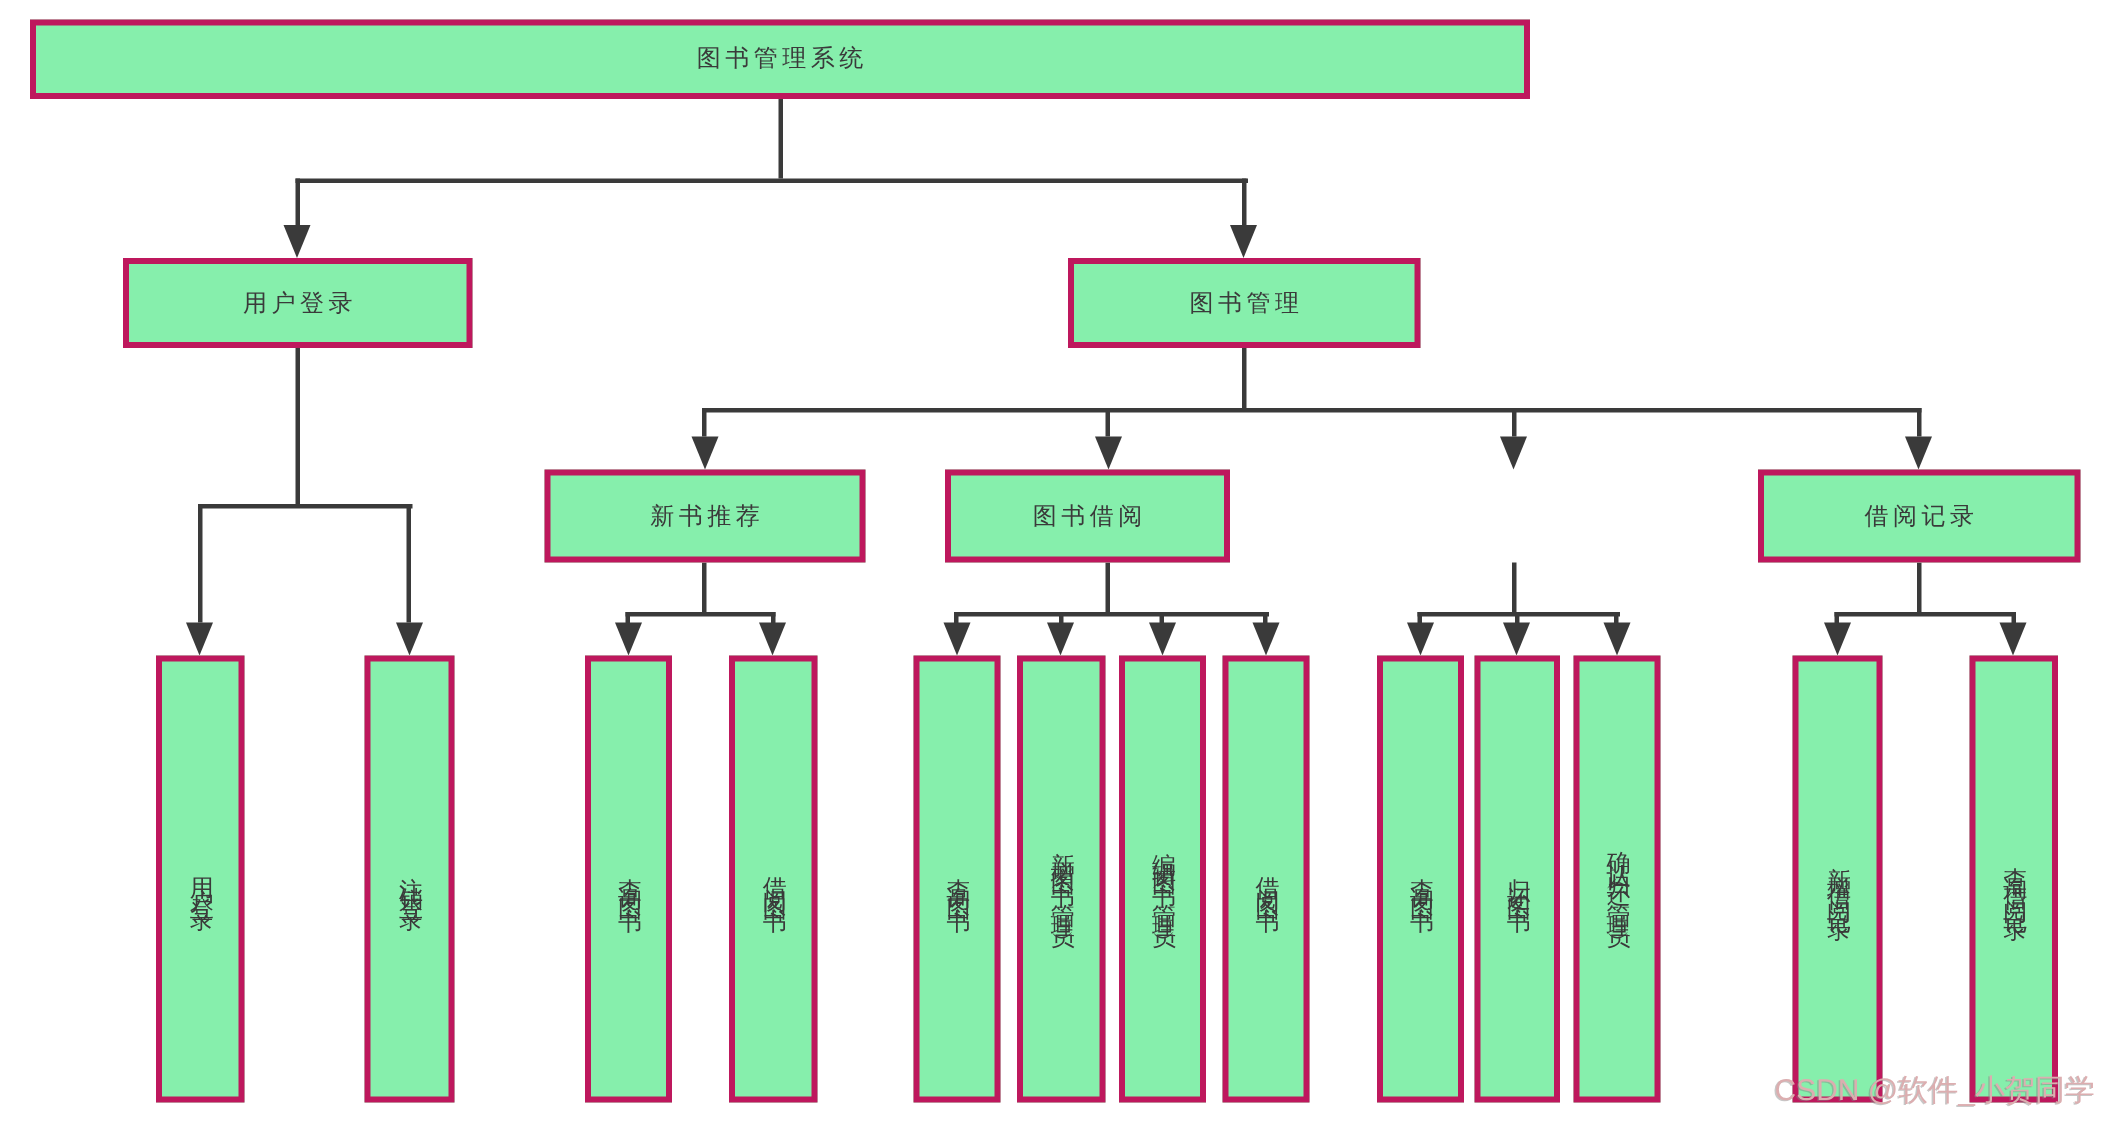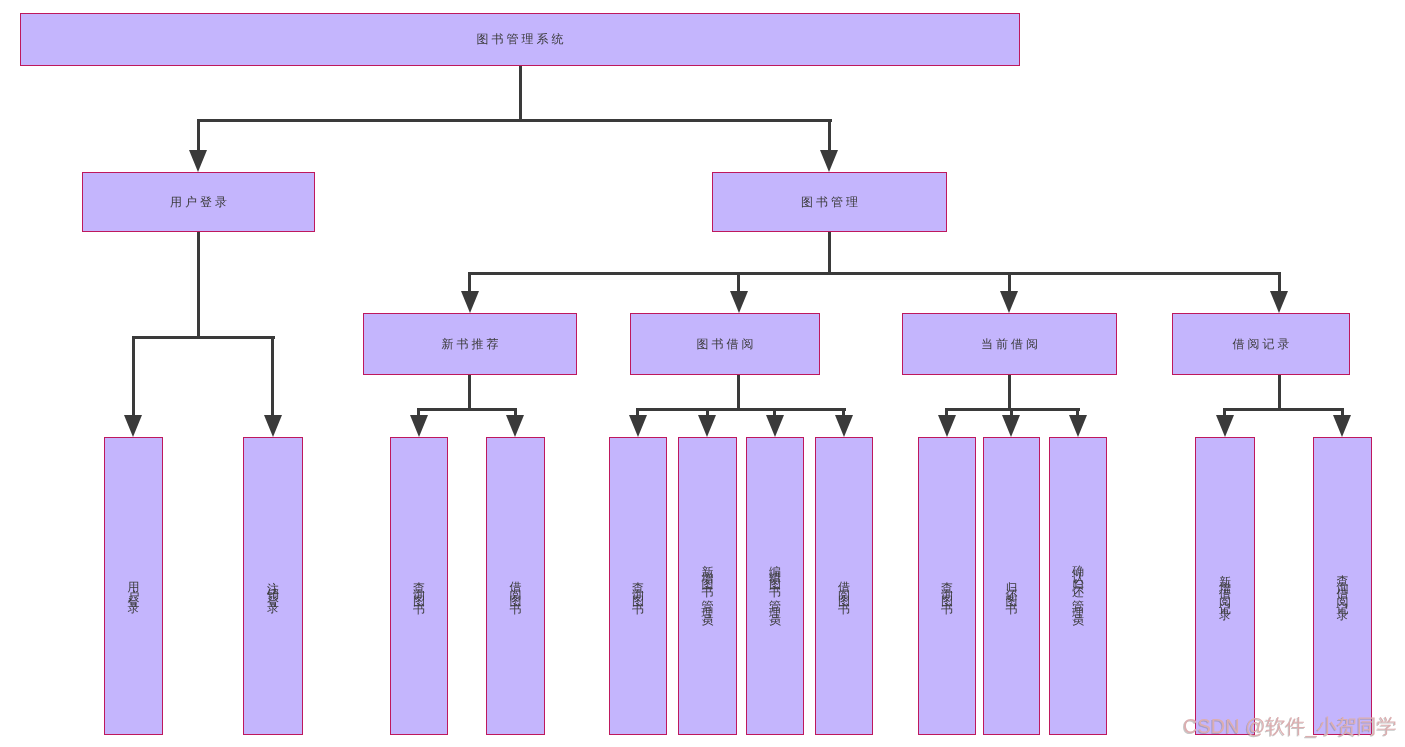--- a/index.html
+++ b/index.html
@@ -15,27 +15,27 @@
   .hline { position: absolute; height: 3px; background: #3a3a3a; }
   .arrow {
     position: absolute; width: 0; height: 0;
     border-left: 9px solid transparent;
     border-right: 9px solid transparent;
     border-top: 22px solid #3a3a3a;
   }
   .node {
     position: absolute;
     box-sizing: border-box;
-    border: 1px solid #be185d;
-    background: #c4b5fd;
+    border: 4px solid #be185d;
+    background: #86efac;
     display: flex;
     align-items: center;
     justify-content: center;
     color: #3a3a3a;
-    font-size: 12px;
+    font-size: 16px;
     z-index: 2;
   }
   .node.h { letter-spacing: 3px; text-indent: 3px; white-space: nowrap; }
   .node.v {
     writing-mode: vertical-rl;
     text-orientation: mixed;
     letter-spacing: 7px;
     line-height: 1;
   }
   .watermark {
@@ -113,22 +113,21 @@
   <div class="vline" style="left:1341px;top:408px;height:9px"></div>
   <div class="arrow" style="left:1333px;top:415px"></div>
 
   <div class="node h" style="left:20px;top:13px;width:1000px;height:53px">图书管理系统</div>
 
   <div class="node h" style="left:82px;top:172px;width:233px;height:60px">用户登录</div>
   <div class="node h" style="left:363px;top:313px;width:214px;height:62px">新书推荐</div>
 
   <div class="node h" style="left:712px;top:172px;width:235px;height:60px">图书管理</div>
   <div class="node h" style="left:630px;top:313px;width:190px;height:62px">图书借阅</div>
-  <div class="node h" style="left:902px;top:313px;width:215px;height:62px">当前借阅</div>
-  <div class="node h" style="left:1172px;top:313px;width:178px;height:62px">借阅记录</div>
+  <div class="node h" style="left:1172px;top:313px;width:215px;height:62px">借阅记录</div>
 
   <div class="node v" style="left:104px;top:437px;width:59px;height:298px">用户登录</div>
   <div class="node v" style="left:243px;top:437px;width:60px;height:298px">注销登录</div>
 
   <div class="node v" style="left:390px;top:437px;width:58px;height:298px">查询图书</div>
   <div class="node v" style="left:486px;top:437px;width:59px;height:298px">借阅图书</div>
 
   <div class="node v" style="left:609px;top:437px;width:58px;height:298px">查询图书</div>
   <div class="node v" style="left:678px;top:437px;width:59px;height:298px">新增图书（管理员）</div>
   <div class="node v" style="left:746px;top:437px;width:58px;height:298px">编辑图书（管理员）</div>

